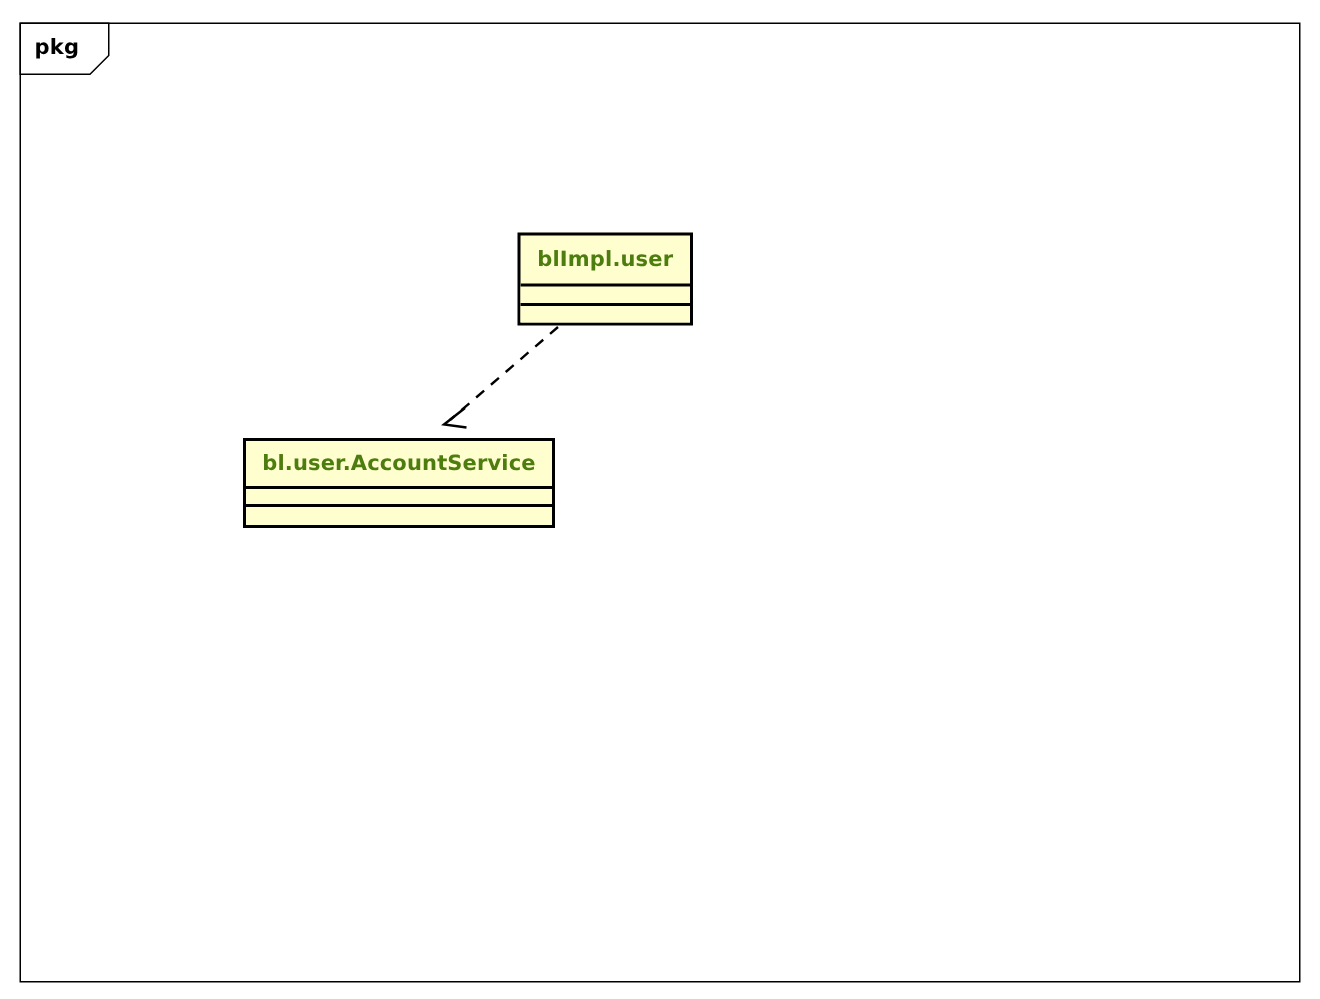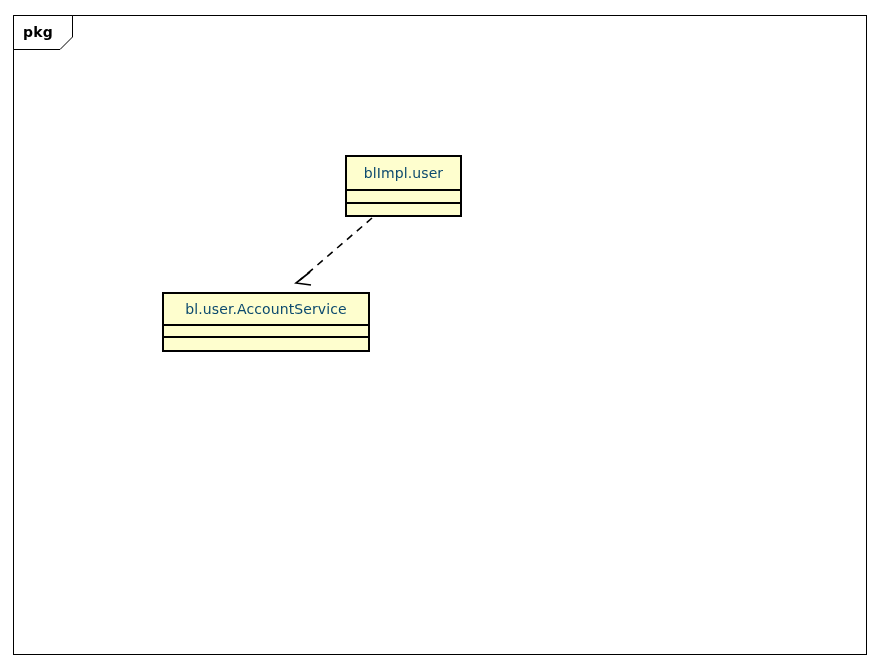--- a/index.html
+++ b/index.html
@@ -74,22 +74,22 @@
     box-sizing: border-box;
     border: 2px solid #000000;
     background: #FEFECE;
   }
   .class-title {
     box-sizing: border-box;
     display: flex;
     align-items: center;
     justify-content: center;
     font-size: 14px;
-    font-weight: normal;
-    color: #0c4a6e;
+    font-weight: bold;
+    color: #4d7c0f;
     white-space: nowrap;
     letter-spacing: 0.1px;
   }
   .class-compartment {
     box-sizing: border-box;
     border-top: 2px solid #000000;
     background: #FEFECE;
   }
 
   #class-blimpl-user {

